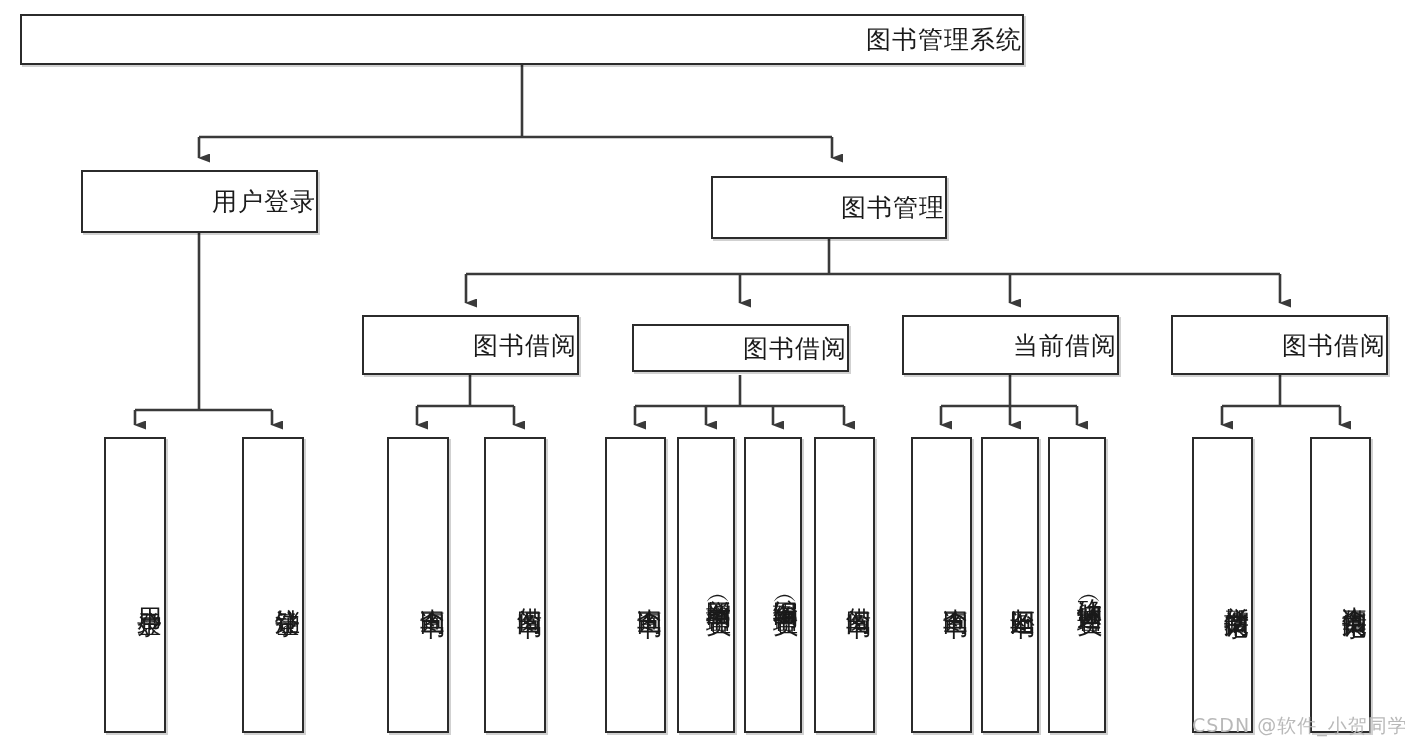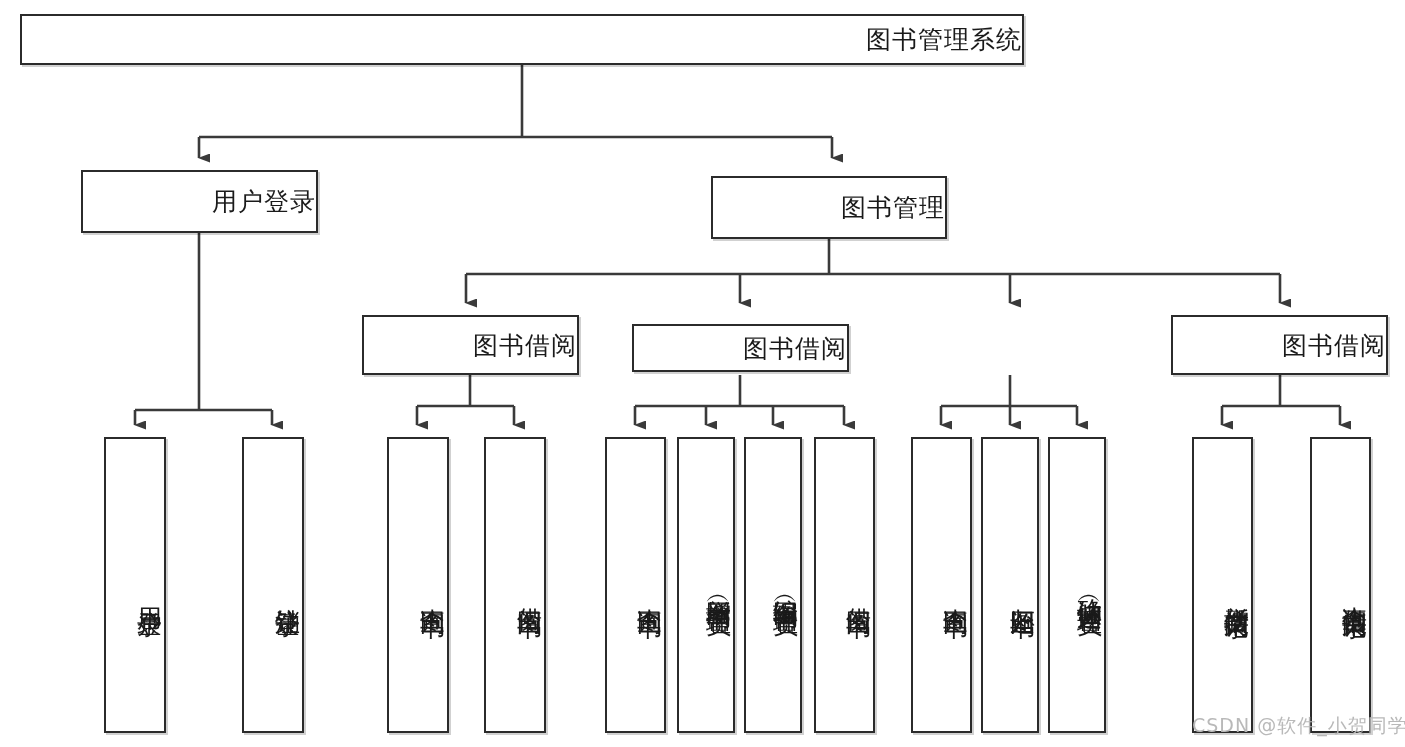--- a/index.html
+++ b/index.html
@@ -114,20 +114,23 @@
   <div class="node h" style="left:711px;top:176px;width:236px;height:63px;padding-left:24px;">
     <span>图书管理</span>
   </div>
 
   <div class="node h" style="left:362px;top:315px;width:217px;height:60px;">
     <span>图书借阅</span>
   </div>
   <div class="node h" style="left:632px;top:324px;width:217px;height:48px;">
     <span>图书借阅</span>
   </div>
+  <div class="node h" style="left:902px;top:315px;width:217px;height:60px;">
+    <span>当前借阅</span>
+  </div>
   <div class="node h" style="left:1171px;top:315px;width:217px;height:60px;">
     <span>图书借阅</span>
   </div>
 
   <div class="node v" style="left:104px;top:437px;width:62px;height:296px;">
     <span>用户登录</span>
   </div>
   <div class="node v" style="left:242px;top:437px;width:62px;height:296px;">
     <span>注销登录</span>
   </div>

